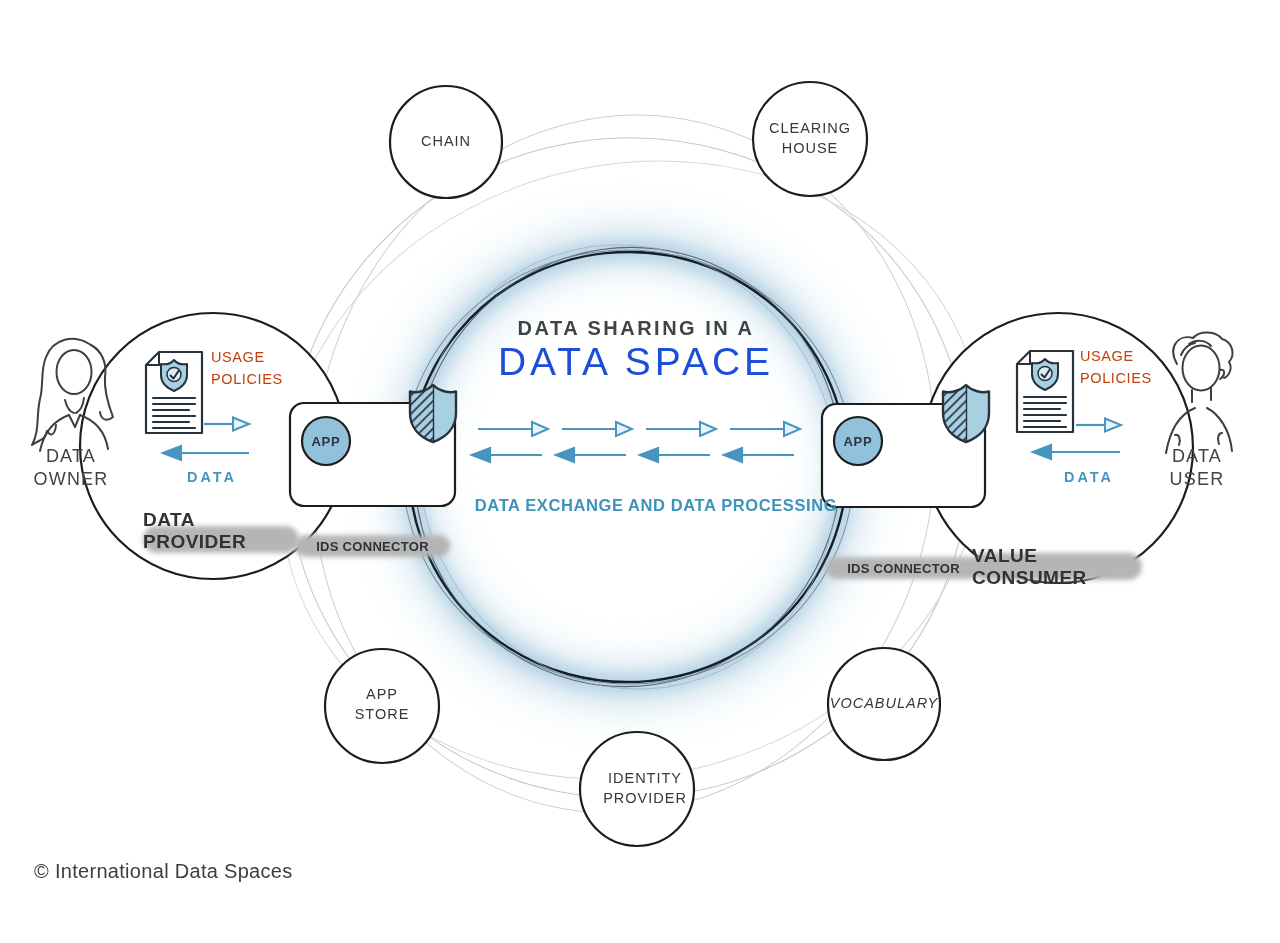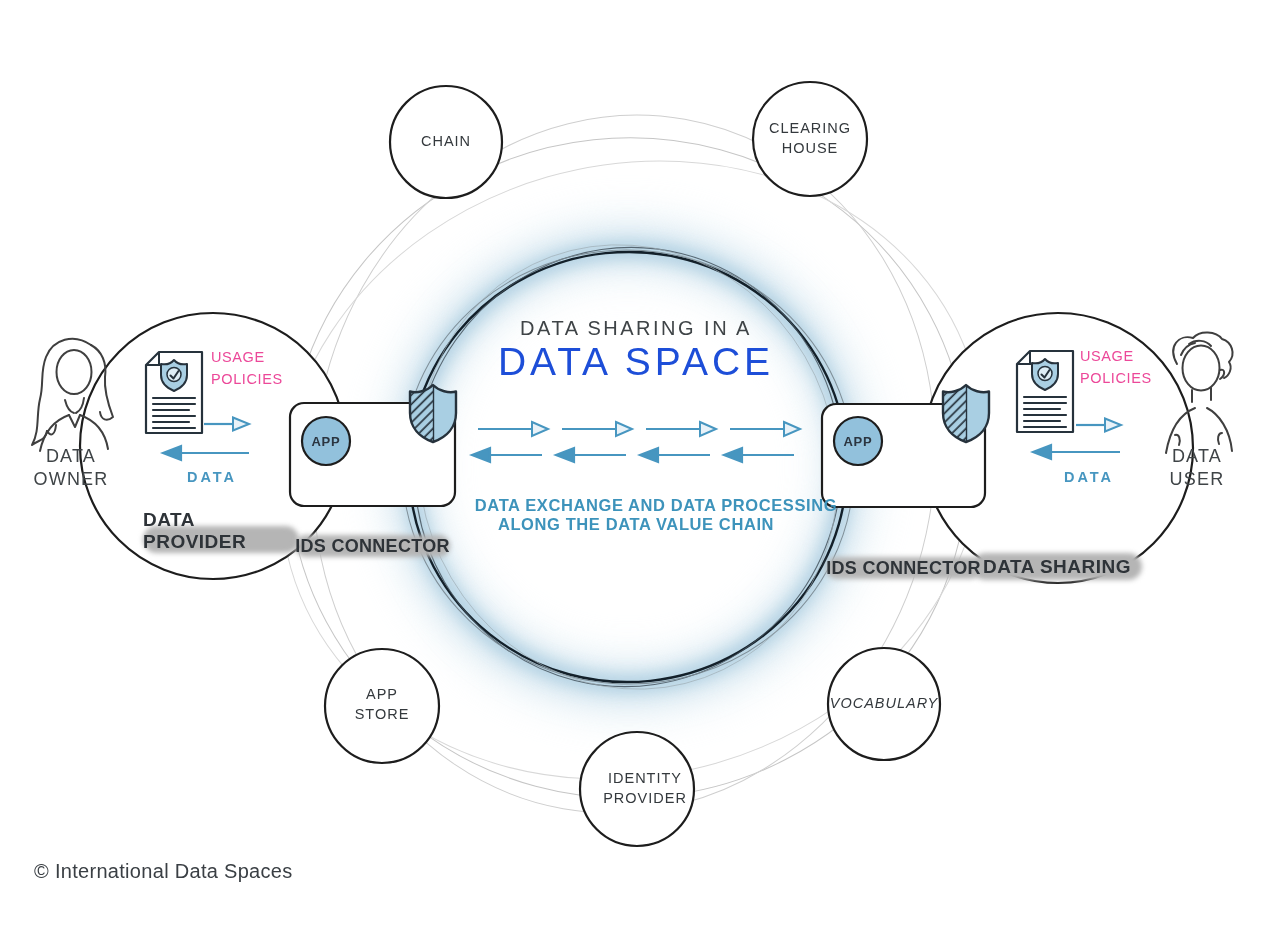--- a/index.html
+++ b/index.html
@@ -3,37 +3,37 @@
 <meta charset="utf-8">
 <style>
   html,body{margin:0;padding:0;background:#fff;}
   #stage{
     position:relative;width:1280px;height:943px;overflow:hidden;background:#ffffff;
     font-family:"Liberation Sans", sans-serif;color:#3f4447;
   }
   svg{position:absolute;left:0;top:0;}
   .abs{position:absolute;}
   .ctr{transform:translate(-50%,-50%);text-align:center;}
-  .cx{transform:translateX(-50%);text-align:center;}
+  .cx{transform:translateX(-50%);text-align:center;font-weight:bold;}
   .pre{white-space:pre-line;}
   .title1{font-size:20px;letter-spacing:2.5px;color:#3f4447;}
   .title2{font-size:39px;letter-spacing:4px;font-weight:500;color:#1d4ed8;}
   .caption{font-size:16.5px;font-weight:600;letter-spacing:0.6px;color:#3d93bb;}
   .sat{font-size:14.5px;letter-spacing:1px;line-height:1.35;color:#34393d;}
   .role{font-size:18px;letter-spacing:1.2px;line-height:1.3;color:#3f4447;}
-  .docl{font-size:14.5px;letter-spacing:0.6px;line-height:1.5;color:#ec4899;text-align:left;}
+  .docl{font-size:14.5px;letter-spacing:0.6px;line-height:1.5;color:#c2410c;text-align:left;}
   .datal{font-size:14.5px;font-weight:700;letter-spacing:3px;color:#4796c0;}
   .applbl{font-size:13px;font-weight:600;letter-spacing:0.8px;color:#2b3540;}
   .pill{position:relative;display:flex;align-items:center;justify-content:center;}
   .pill::before{content:"";position:absolute;inset:0;background:#b5b5b5;border-radius:16px;filter:blur(2.5px);}
   .pill span{position:relative;z-index:1;}
   .badge{width:156px;height:27px;}
   .badge span{font-size:19px;font-weight:600;letter-spacing:0.5px;color:#2e3338;}
   .conn{width:155px;height:22px;}
-  .conn span{font-size:18px;font-weight:700;letter-spacing:0.3px;color:#2e3338;}
+  .conn span{font-size:13px;font-weight:700;letter-spacing:0.3px;color:#2e3338;}
   .copyright{font-size:20px;letter-spacing:0.3px;color:#3a3f44;}
 </style>
 </head>
 <body>
 
 <div id="stage">
 
   <svg width="1280" height="943" viewBox="0 0 1280 943">
     <defs>
       <filter id="b8" x="-60%" y="-60%" width="220%" height="220%">
@@ -179,21 +179,20 @@
       <polygon points="1105,418.5 1121,425 1105,431.5" fill="#e9f2f8" stroke-width="2"></polygon>
       <line x1="1120" y1="452" x2="1051" y2="452"></line>
       <polygon points="1033,452 1051,445 1051,459" fill="#4796c0"></polygon>
     </g>
   </svg>
 
   <div class="abs cx title1" style="left:636px;top:317px;">DATA SHARING IN A</div>
   <div class="abs cx title2" style="left:636px;top:340px;">DATA SPACE</div>
 
   <div class="abs cx caption" style="left:636px;top:496px;margin-left:20px;">DATA EXCHANGE AND DATA PROCESSING</div>
-  <div class="abs cx caption" style="left:636px;top:515px;">ALONG THE DATA VALUE CHAIN</div>
 
   <div class="abs ctr sat pre" style="left:446px;top:142px;">CHAIN</div>
   <div class="abs ctr sat pre" style="left:810px;top:139px;">CLEARING
 HOUSE</div>
   <div class="abs ctr sat pre" style="left:382px;top:705px;">APP
 STORE</div>
   <div class="abs ctr sat pre" style="left:637px;top:789px;margin-left:8px;">IDENTITY
 PROVIDER</div>
   <div class="abs ctr sat pre" style="left:884px;top:704px;font-style:italic;">VOCABULARY</div>
 
@@ -207,21 +206,21 @@
   <div class="abs docl pre" style="left:1080px;top:346px;">USAGE
 POLICIES</div>
 
   <div class="abs cx datal" style="left:212px;top:469px;">DATA</div>
   <div class="abs cx datal" style="left:1089px;top:469px;">DATA</div>
 
   <div class="abs pill badge" style="left:143px;top:526px;align-items:flex-end;">
     <span>DATA PROVIDER</span>
   </div>
   <div class="abs pill badge" style="left:972px;top:526px;width:170px;">
-    <span>DATA SHARING</span>
+    <span>VALUE CONSUMER</span>
   </div>
 
   <div class="abs pill conn" style="left:295px;top:481px;">
     <span>IDS CONNECTOR</span>
   </div>
   <div class="abs pill conn" style="left:826px;top:481px;">
     <span>IDS CONNECTOR</span>
   </div>
 
   <div class="abs ctr applbl" style="left:326px;top:441px;">APP</div>

